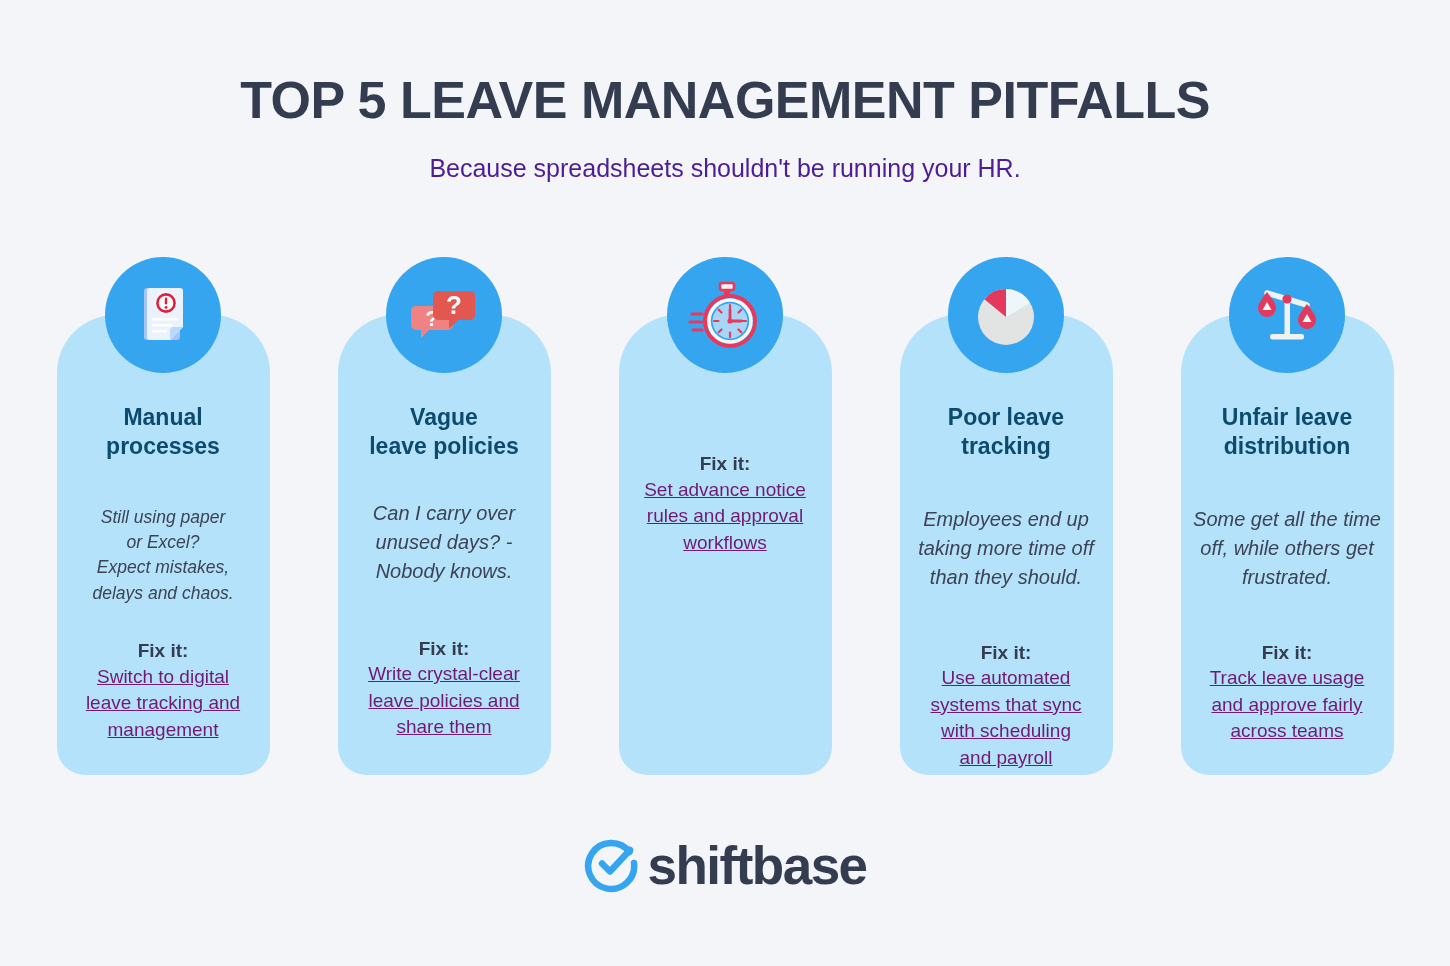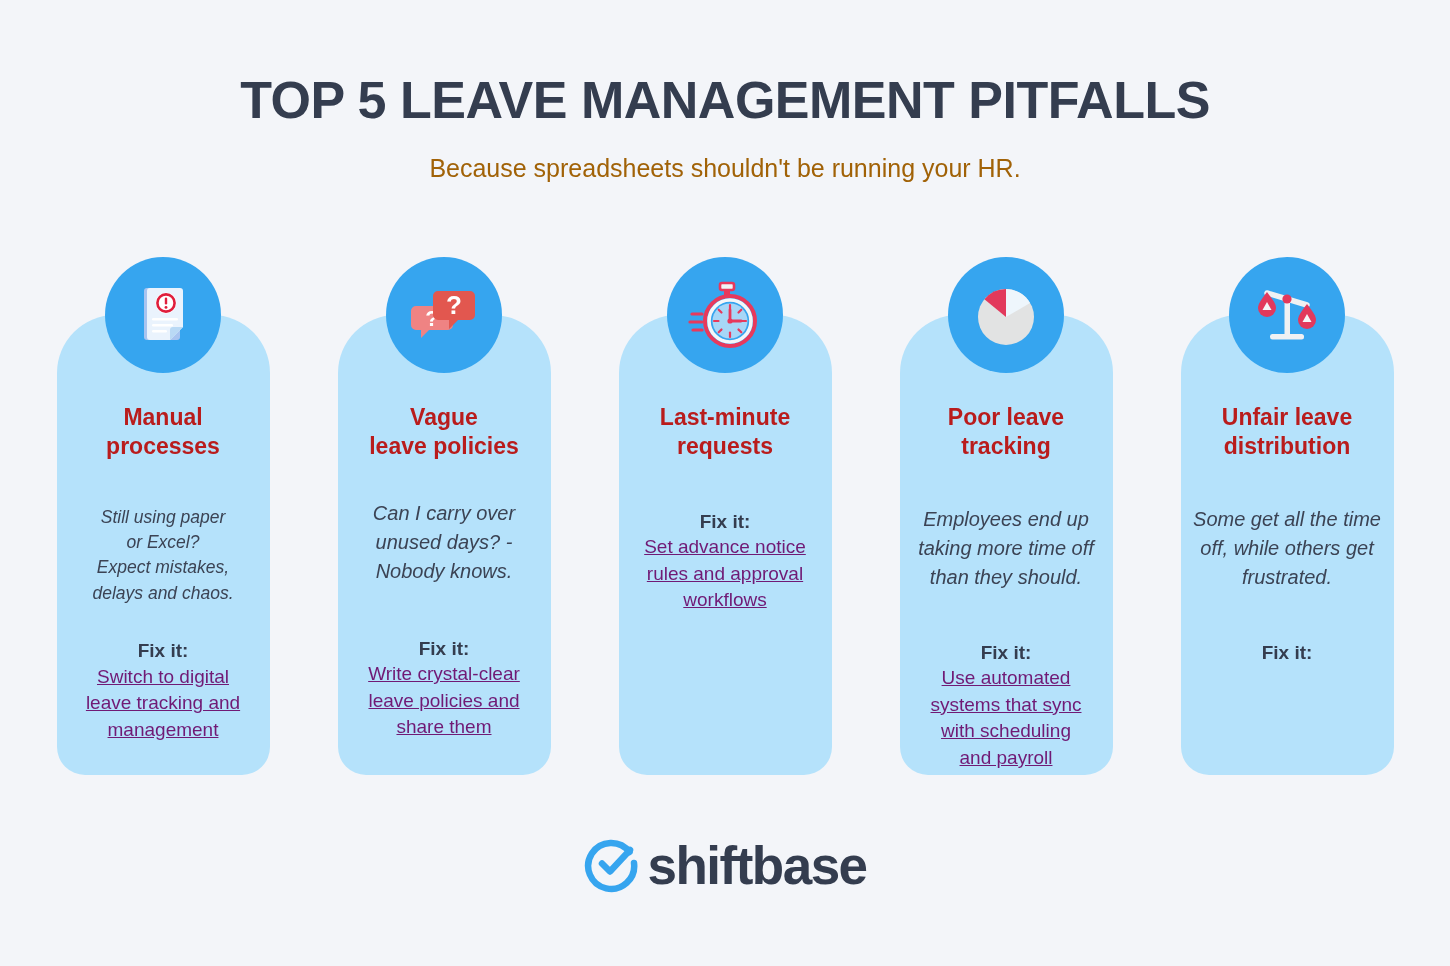--- a/index.html
+++ b/index.html
@@ -28,21 +28,21 @@
     font-size: 52px;
     font-weight: 700;
     letter-spacing: -0.5px;
     color: #343d4f;
     margin: 0;
     line-height: 1.1;
   }
   .subtitle {
     font-size: 25px;
     font-weight: 400;
-    color: #a16207;
+    color: #4c1d95;
     margin: 24px 0 0 0;
     line-height: 1.2;
   }
 
   
   .cards {
     position: absolute;
     top: 315px;
     left: 0;
     width: 1450px;
@@ -73,21 +73,21 @@
     background: #36a5ef;
     display: flex;
     align-items: center;
     justify-content: center;
   }
   .icon-badge svg { display: block; }
 
   .card-title {
     font-size: 23px;
     font-weight: 700;
-    color: #b91c1c;
+    color: #0c4a6e;
     line-height: 1.25;
     margin: 0 0 1px 0;
     white-space: pre-line;
   }
   .card-desc {
     font-size: 20px;
     font-style: italic;
     color: #3b4354;
     line-height: 1.45;
     margin: 38px 0 0 0;
@@ -233,22 +233,20 @@
           <line x1="43" y1="44" x2="43" y2="33" stroke="#e8395c" stroke-width="2.8" stroke-linecap="round"></line>
           <line x1="43" y1="44" x2="54" y2="44" stroke="#e8395c" stroke-width="2.8" stroke-linecap="round"></line>
           <circle cx="43" cy="44" r="2.6" fill="#e8395c"></circle>
           <g stroke="#e8395c" stroke-width="3.2" stroke-linecap="round">
             <line x1="5" y1="37" x2="15" y2="37"></line>
             <line x1="3" y1="45" x2="15" y2="45"></line>
             <line x1="6" y1="53" x2="15" y2="53"></line>
           </g>
         </svg>
       </div>
-      <div class="card-title">Last-minute
-requests</div>
       <div class="card-fix">
         <span class="fix-label">Fix it:</span>
         <span class="fix-text">Set advance notice
 rules and approval
 workflows</span>
       </div>
     </div>
 
     <div class="card c4">
       <div class="icon-badge">
@@ -285,20 +283,23 @@
           <path d="M57 36 l4.5 8 h-9 z" fill="#f4f6f8"></path>
         </svg>
       </div>
       <div class="card-title">Unfair leave
 distribution</div>
       <div class="card-desc">Some get all the time
 off, while others get
 frustrated.</div>
       <div class="card-fix">
         <span class="fix-label">Fix it:</span>
+        <span class="fix-text">Track leave usage
+and approve fairly
+across teams</span>
       </div>
     </div>
 
   </div>
 
   <div class="logo">
     <span class="logo-mark">
       <svg width="60" height="60" viewBox="0 0 60 60" aria-hidden="true">
         <path d="M46.5 19 A23 23 0 1 0 51 30" fill="none" stroke="#36a5ef" stroke-width="6.5" stroke-linecap="round"></path>
         <path d="M19 30.5 L27 38.5 L47 17" fill="none" stroke="#36a5ef" stroke-width="6.5" stroke-linecap="round" stroke-linejoin="round"></path>

